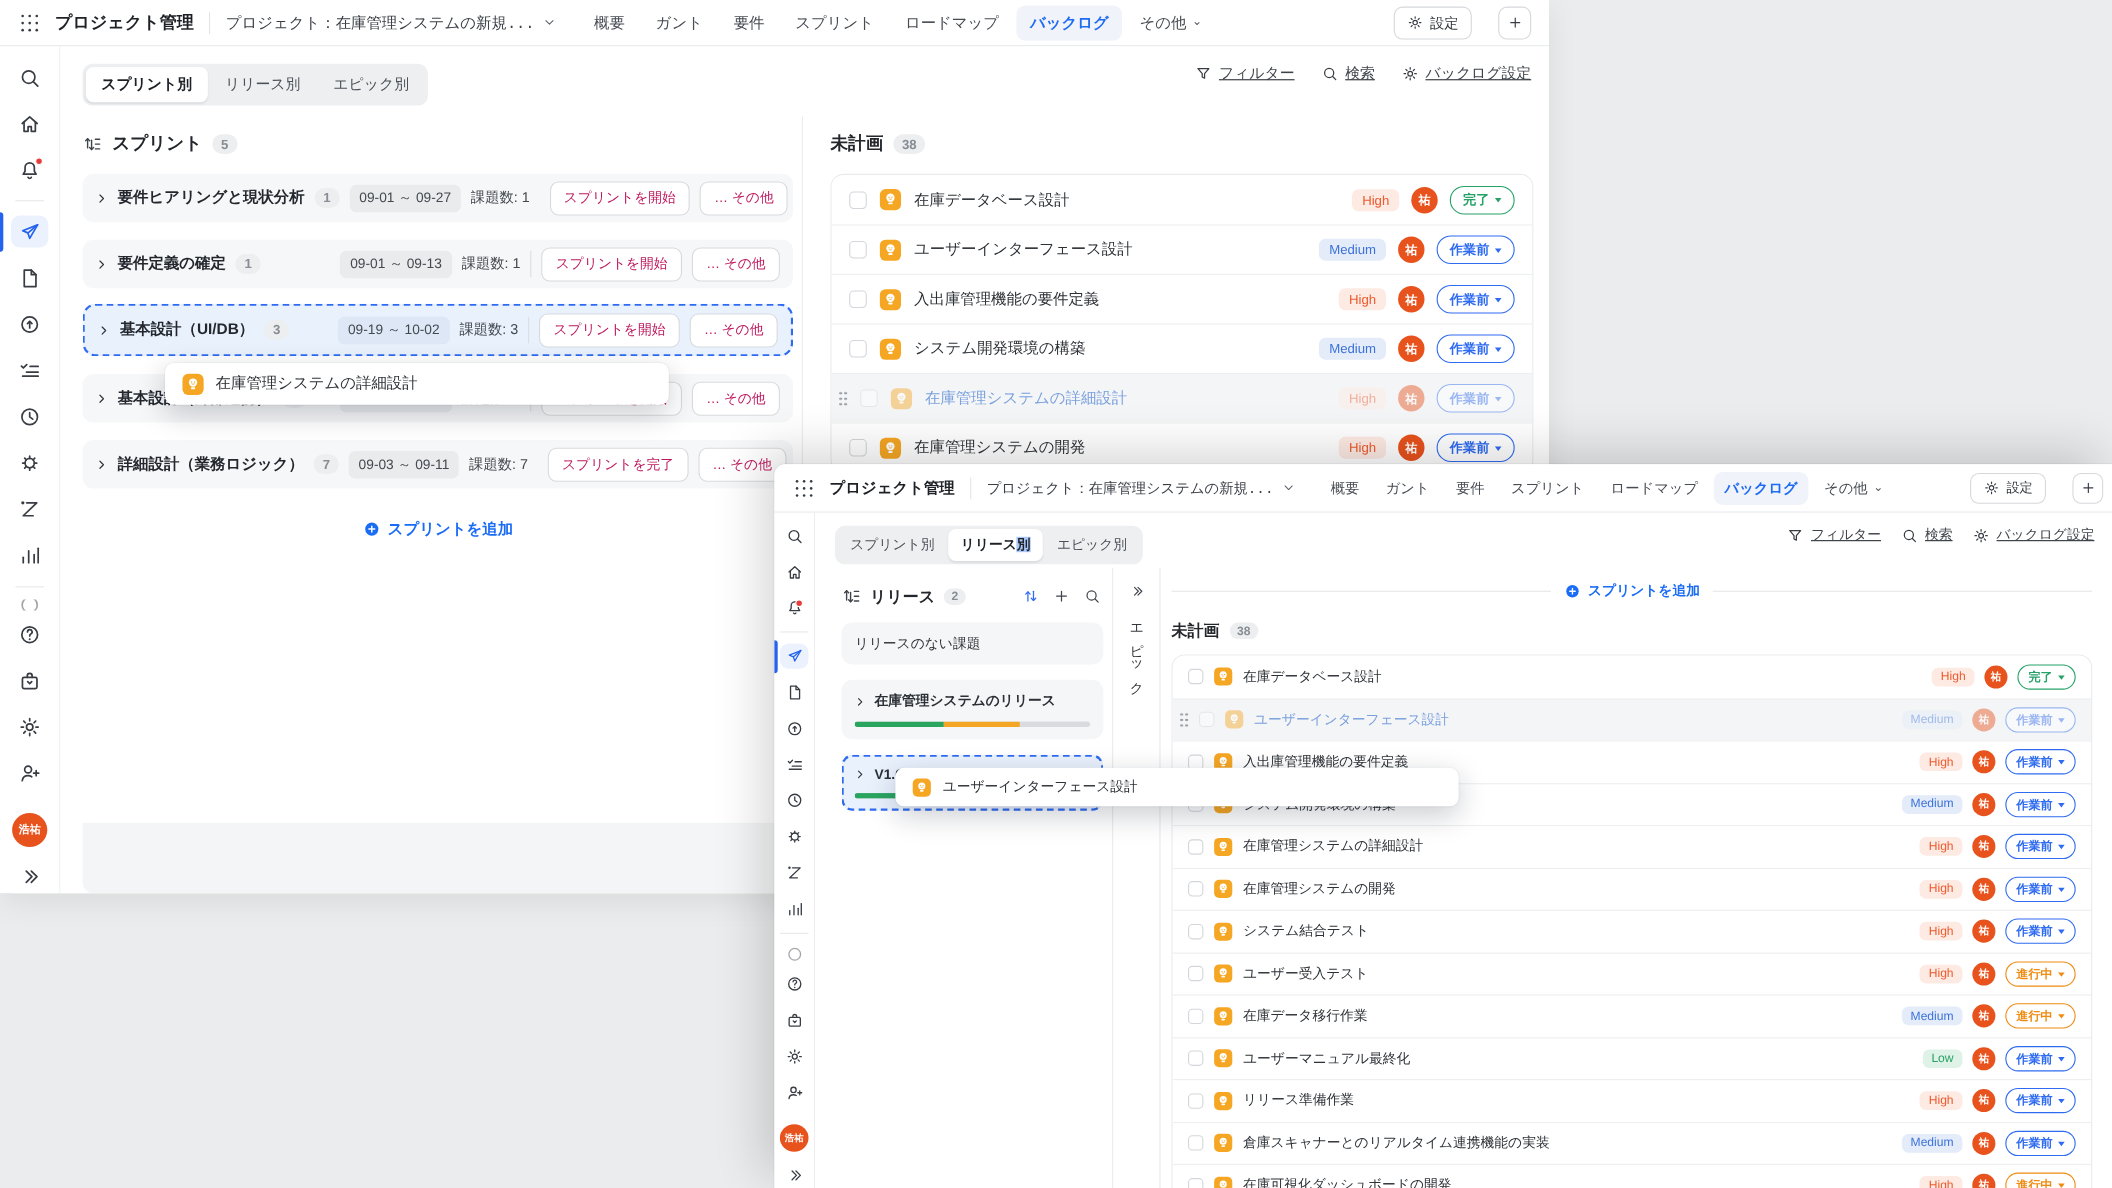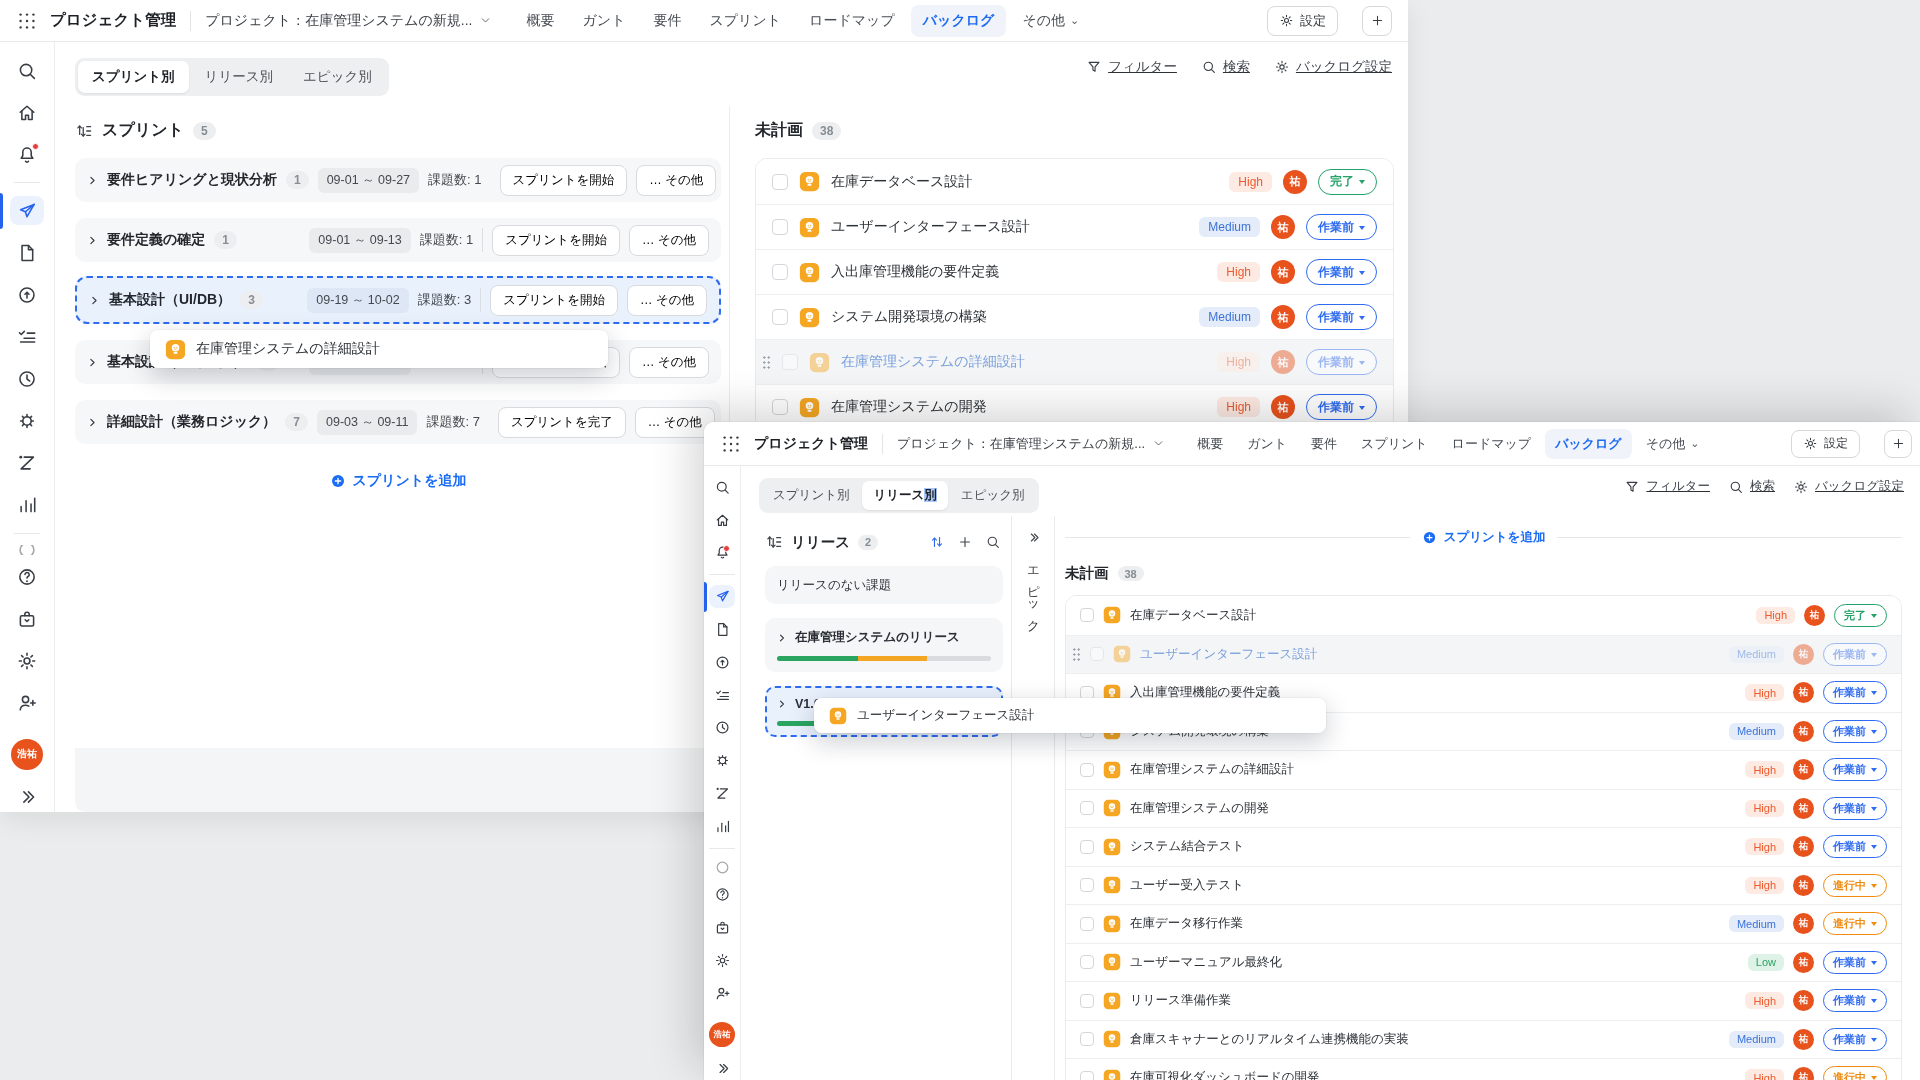--- a/index.html
+++ b/index.html
@@ -14,21 +14,21 @@
   .w1 { left:0; top:0; width:1408px; height:812px; border-radius:0 0 12px 12px; box-shadow:0 8px 28px rgba(0,0,0,.08); }
   .w2 { left:704px; top:422px; width:1216px; height:658px; border-radius:10px 0 0 0; box-shadow:-12px -12px 44px rgba(0,0,0,.16), 0 0 0 1px rgba(0,0,0,.04); overflow:hidden; z-index:20; }
 
   
   .topbar { height:42px; display:flex; align-items:center; padding:0 16px 0 14px; border-bottom:1px solid #e8e9eb; background:#fff; position:relative; z-index:5; }
   .w2 .topbar { height:44px; padding-right:8px; }
   .tb-grid { width:26px; height:26px; display:flex; align-items:center; justify-content:center; cursor:pointer; }
   .tb-title { font-size:15.5px; font-weight:700; color:#1d2126; margin-left:10px; white-space:nowrap; }
   .w2 .tb-title { font-size:14px; }
   .tb-div { width:1px; height:20px; background:#e3e4e7; margin:0 14px; }
-  .tb-project { display:flex; align-items:center; gap:7px; background:none; border:none; font-family:Liberation Sans, sans-serif; font-size:14px; color:#3a3f46; cursor:pointer; white-space:nowrap; }
+  .tb-project { display:flex; align-items:center; gap:7px; background:none; border:none; font-family:Liberation Mono, monospace; font-size:14px; color:#3a3f46; cursor:pointer; white-space:nowrap; }
   .w2 .tb-project { font-size:13px; }
   .tb-project .ic { width:13px; height:13px; color:#585e66; }
   .tabs { display:flex; align-items:center; gap:4px; margin-left:22px; }
   .tab { display:flex; align-items:center; gap:5px; padding:7px 12px; background:none; border:none; border-radius:8px; font-family:inherit; font-size:14px; color:#474c53; cursor:pointer; white-space:nowrap; }
   .w2 .tab { font-size:13px; padding:6px 10px; }
   .tab.active { color:#1f6bf2; background:#f0f4fa; font-weight:700; }
   .tab-chev { font-size:11px; color:#585e66; line-height:1; }
   .tab-chev:empty { display:none; }
   .tb-right { margin-left:auto; display:flex; align-items:center; gap:24px; }
   .tb-btn { display:flex; align-items:center; gap:6px; height:30px; padding:0 11px; background:#fff; border:1px solid #d6d8db; border-radius:8px; font-family:inherit; font-size:13px; color:#33373c; cursor:pointer; white-space:nowrap; }
@@ -81,21 +81,21 @@
   .sprint-panel { position:absolute; left:20px; top:78px; width:646px; }
   .sprint-panel .panel-head { margin-bottom:17px; }
   .sprint-row { display:flex; align-items:center; gap:9px; height:44px; background:#f6f7f8; border-radius:10px; padding:0 12px; margin-bottom:16px; cursor:pointer; }
   .sprint-row.active { background:#e9f1fd; border:2px dashed #2e6bf0; border-radius:12px; height:48px; margin-top:-2px; }
   .sprint-row .chev { width:11px; height:11px; color:#33373c; stroke-width:2.4; flex:none; }
   .s-name { font-size:14px; font-weight:700; color:#24282e; white-space:nowrap; }
   .s-date { margin-left:auto; background:#e9ebed; border-radius:6px; padding:4px 9px; font-size:12.5px; color:#44494f; white-space:nowrap; }
   .sprint-row.active .s-date { background:#dde7f6; }
   .s-issues { font-size:13px; color:#44494f; white-space:nowrap; }
   .s-sep { width:1px; height:24px; background:#dcdee1; }
-  .btn { background:#fff; border:1px solid #d8dadd; border-radius:8px; padding:6px 12px; font-family:inherit; font-size:12.5px; color:#000000; cursor:pointer; white-space:nowrap; }
+  .btn { background:#fff; border:1px solid #d8dadd; border-radius:8px; padding:6px 12px; font-family:inherit; font-size:12.5px; color:#be185d; cursor:pointer; white-space:nowrap; }
   .add-link-row { display:flex; justify-content:center; margin-top:28px; }
   .add-link { display:flex; align-items:center; gap:7px; background:none; border:none; font-family:inherit; font-size:14px; font-weight:600; color:#1a6cf5; cursor:pointer; white-space:nowrap; }
   .add-link .ic { width:16px; height:16px; color:#1a6cf5; }
 
   
   .unplanned { position:absolute; left:700px; top:78px; right:14px; }
   .unplanned .panel-head { margin-bottom:17px; }
   .task-card { border:1px solid #e9eaec; border-radius:12px; background:#fff; overflow:hidden; }
   .task-row { display:flex; align-items:center; gap:11px; height:45px; padding:0 16px; background:#fff; }
   .task-row + .task-row { border-top:1px solid #edeeef; }

